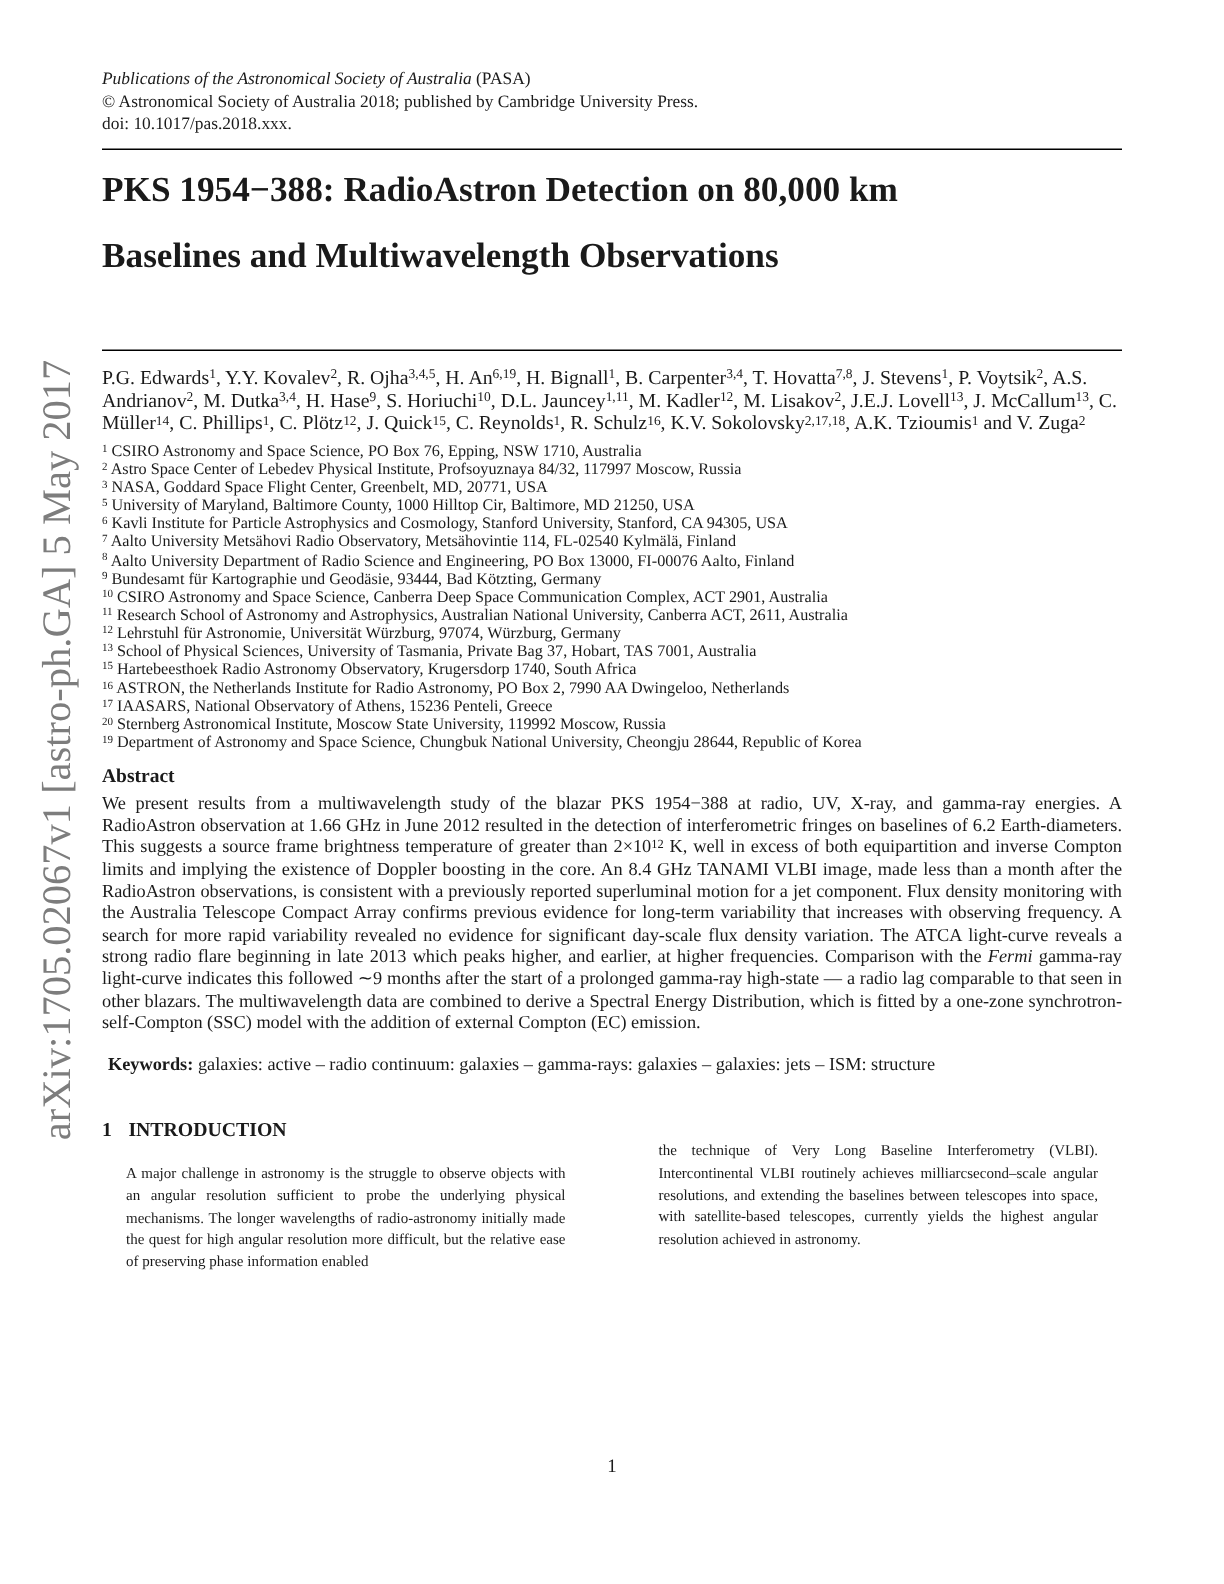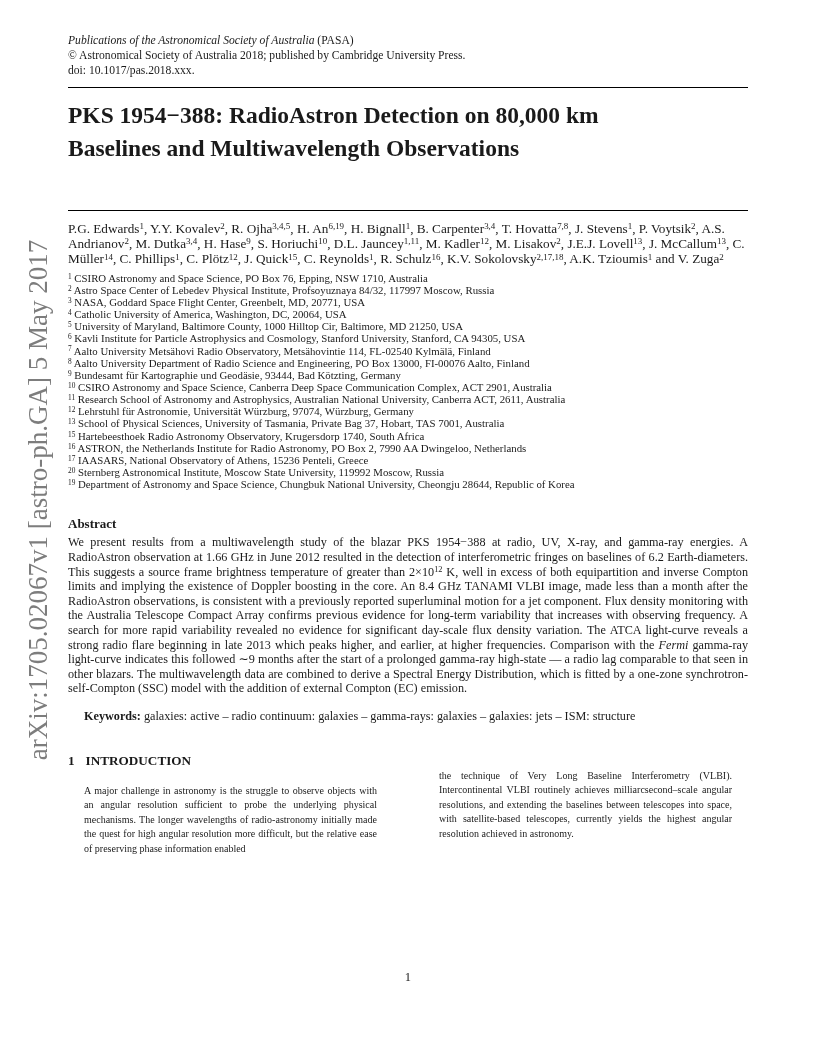--- a/index.html
+++ b/index.html
@@ -7,42 +7,42 @@
     position: relative;
     width: 816px;
     height: 1056px;
     background: #ffffff;
     overflow: hidden;
     color: #1a1a1a;
     font-family: "Liberation Serif", serif;
   }
   .content { position: absolute; left: 68px; top: 0; width: 680px; }
 
-  .jheader { padding-top: 33px; font-size: 11.6px; line-height: 15px; }
+  .jheader { padding-top: 45px; font-size: 11.6px; line-height: 15px; }
   .rule { height: 0; border-top: 1.6px solid #000; }
   .rule1 { margin-top: 9px; }
   .rule2 { margin-top: 45px; }
 
   .title { margin-top: 11px; font-size: 23.5px; line-height: 33px; font-weight: bold; }
-  .title span { display: block; }
+  .title span { display: block; margin-top: 11px; }
 
   .authors { margin-top: 10px; font-size: 13.2px; line-height: 15.2px; }
 
   sup {
     font-size: 68%;
     line-height: 0;
     vertical-align: baseline;
     position: relative;
     top: -0.42em;
   }
 
   .affils { margin-top: 5px; font-size: 10.8px; line-height: 12.15px; font-family: Liberation Serif, serif; }
   .affil { white-space: nowrap; }
 
-  .abs-head { margin-top: 26px; font-size: 13px; font-weight: bold; line-height: 16px; }
+  .abs-head { margin-top: 8px; font-size: 13px; font-weight: bold; line-height: 16px; }
   .abs { margin-top: 3px; font-size: 12.2px; line-height: 14.6px; text-align: justify; }
   .kw { margin-top: 13px; font-size: 12.2px; line-height: 14.6px; text-align: justify; }
 
   .cols { margin-top: 29px; display: flex; gap: 30px; }
   .col { flex: 1; min-width: 0; }
   .sec-head { font-size: 13.2px; font-weight: bold; line-height: 16px; }
   .sec-num { display: inline-block; margin-right: 11px; }
   .col p { margin: 16px; font-size: 10px; line-height: 14.6px; text-align: justify; }
   .col.left p { margin-top: 15px; }
 
@@ -88,41 +88,40 @@
     </h1>
 
     <div class="rule rule2"></div>
 
     <p class="authors" style="margin:0;margin-top:10px;"><span>P.G. Edwards</span><sup>1</sup>, <span>Y.Y. Kovalev</span><sup>2</sup>, <span>R. Ojha</span><sup>3,4,5</sup>, <span>H. An</span><sup>6,19</sup>, <span>H. Bignall</span><sup>1</sup>, <span>B. Carpenter</span><sup>3,4</sup>, <span>T. Hovatta</span><sup>7,8</sup>, <span>J. Stevens</span><sup>1</sup>, <span>P. Voytsik</span><sup>2</sup>, <span>A.S. Andrianov</span><sup>2</sup>, <span>M. Dutka</span><sup>3,4</sup>, <span>H. Hase</span><sup>9</sup>, <span>S. Horiuchi</span><sup>10</sup>, <span>D.L. Jauncey</span><sup>1,11</sup>, <span>M. Kadler</span><sup>12</sup>, <span>M. Lisakov</span><sup>2</sup>, <span>J.E.J. Lovell</span><sup>13</sup>, <span>J. McCallum</span><sup>13</sup>, <span>C. Müller</span><sup>14</sup>, <span>C. Phillips</span><sup>1</sup>, <span>C. Plötz</span><sup>12</sup>, <span>J. Quick</span><sup>15</sup>, <span>C. Reynolds</span><sup>1</sup>, <span>R. Schulz</span><sup>16</sup>, <span>K.V. Sokolovsky</span><sup>2,17,18</sup>, <span>A.K. Tzioumis</span><sup>1</sup> and <span>V. Zuga</span><sup>2</sup></p>
 
     <div class="affils">
         <div class="affil"><sup>1</sup> CSIRO Astronomy and Space Science, PO Box 76, Epping, NSW 1710, Australia</div>
         <div class="affil"><sup>2</sup> Astro Space Center of Lebedev Physical Institute, Profsoyuznaya 84/32, 117997 Moscow, Russia</div>
         <div class="affil"><sup>3</sup> NASA, Goddard Space Flight Center, Greenbelt, MD, 20771, USA</div>
-        <div class="affil"><sup>4</sup> Catholic University of America, Washington, DC, 20064, USA</div>
         <div class="affil"><sup>5</sup> University of Maryland, Baltimore County, 1000 Hilltop Cir, Baltimore, MD 21250, USA</div>
         <div class="affil"><sup>6</sup> Kavli Institute for Particle Astrophysics and Cosmology, Stanford University, Stanford, CA 94305, USA</div>
         <div class="affil"><sup>7</sup> Aalto University Metsähovi Radio Observatory, Metsähovintie 114, FL-02540 Kylmälä, Finland</div>
         <div class="affil"><sup>8</sup> Aalto University Department of Radio Science and Engineering, PO Box 13000, FI-00076 Aalto, Finland</div>
         <div class="affil"><sup>9</sup> Bundesamt für Kartographie und Geodäsie, 93444, Bad Kötzting, Germany</div>
         <div class="affil"><sup>10</sup> CSIRO Astronomy and Space Science, Canberra Deep Space Communication Complex, ACT 2901, Australia</div>
         <div class="affil"><sup>11</sup> Research School of Astronomy and Astrophysics, Australian National University, Canberra ACT, 2611, Australia</div>
         <div class="affil"><sup>12</sup> Lehrstuhl für Astronomie, Universität Würzburg, 97074, Würzburg, Germany</div>
         <div class="affil"><sup>13</sup> School of Physical Sciences, University of Tasmania, Private Bag 37, Hobart, TAS 7001, Australia</div>
         <div class="affil"><sup>15</sup> Hartebeesthoek Radio Astronomy Observatory, Krugersdorp 1740, South Africa</div>
         <div class="affil"><sup>16</sup> ASTRON, the Netherlands Institute for Radio Astronomy, PO Box 2, 7990 AA Dwingeloo, Netherlands</div>
         <div class="affil"><sup>17</sup> IAASARS, National Observatory of Athens, 15236 Penteli, Greece</div>
         <div class="affil"><sup>20</sup> Sternberg Astronomical Institute, Moscow State University, 119992 Moscow, Russia</div>
         <div class="affil"><sup>19</sup> Department of Astronomy and Space Science, Chungbuk National University, Cheongju 28644, Republic of Korea</div>
       </div>
 
     <div class="abs-head">Abstract</div>
     <p class="abs" style="margin:0;margin-top:3px;">We present results from a multiwavelength study of the blazar PKS 1954−388 at radio, UV, X-ray, and gamma-ray energies. A RadioAstron observation at 1.66 GHz in June 2012 resulted in the detection of interferometric fringes on baselines of 6.2 Earth-diameters. This suggests a source frame brightness temperature of greater than 2×10<sup>12</sup> K, well in excess of both equipartition and inverse Compton limits and implying the existence of Doppler boosting in the core. An 8.4 GHz TANAMI VLBI image, made less than a month after the RadioAstron observations, is consistent with a previously reported superluminal motion for a jet component. Flux density monitoring with the Australia Telescope Compact Array confirms previous evidence for long-term variability that increases with observing frequency. A search for more rapid variability revealed no evidence for significant day-scale flux density variation. The ATCA light-curve reveals a strong radio flare beginning in late 2013 which peaks higher, and earlier, at higher frequencies. Comparison with the <i>Fermi</i> gamma-ray light-curve indicates this followed ∼9 months after the start of a prolonged gamma-ray high-state — a radio lag comparable to that seen in other blazars. The multiwavelength data are combined to derive a Spectral Energy Distribution, which is fitted by a one-zone synchrotron-self-Compton (SSC) model with the addition of external Compton (EC) emission.</p>
 
-    <p class="kw" style="margin:16px;margin-top:13px;"><b>Keywords:</b> galaxies: active – radio continuum: galaxies – gamma-rays: galaxies – galaxies: jets – ISM: structure</p>
+    <p class="kw" style="margin:4px;margin-top:13px;"><b>Keywords:</b> galaxies: active – radio continuum: galaxies – gamma-rays: galaxies – galaxies: jets – ISM: structure</p>
 
     <div class="cols">
       <div class="col left">
         <div class="sec-head">
           <span class="sec-num">1</span><span>INTRODUCTION</span>
         </div>
         <p>A major challenge in astronomy is the struggle to observe objects with an angular resolution sufficient to probe the underlying physical mechanisms. The longer wavelengths of radio-astronomy initially made the quest for high angular resolution more difficult, but the relative ease of preserving phase information enabled</p>
       </div>
       <div class="col right">
         <p>the technique of Very Long Baseline Interferometry (VLBI). Intercontinental VLBI routinely achieves milliarcsecond–scale angular resolutions, and extending the baselines between telescopes into space, with satellite-based telescopes, currently yields the highest angular resolution achieved in astronomy.</p>

